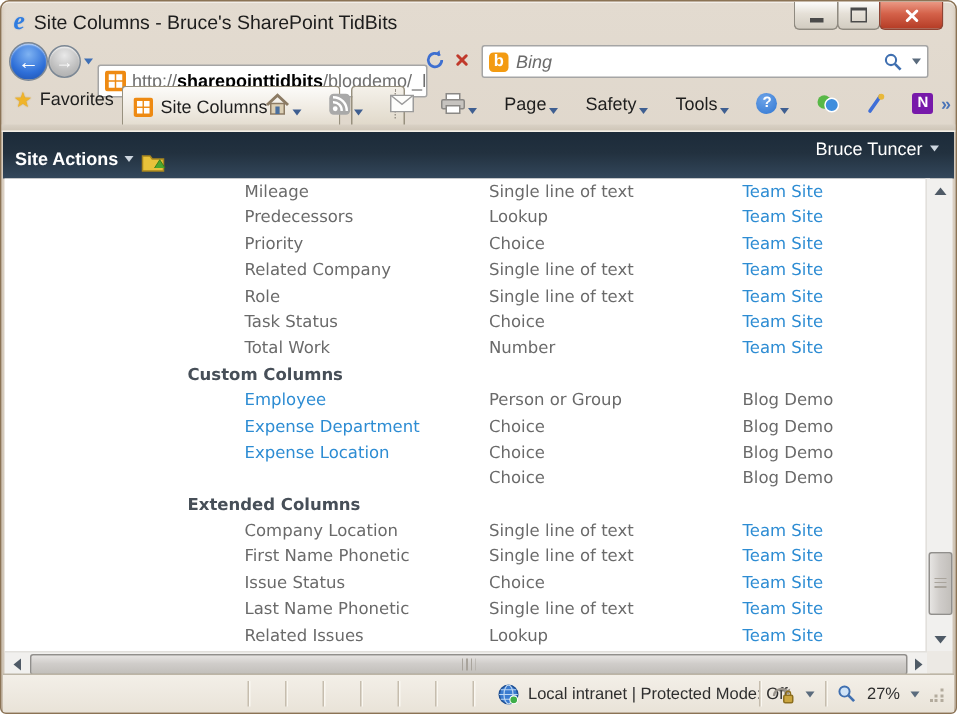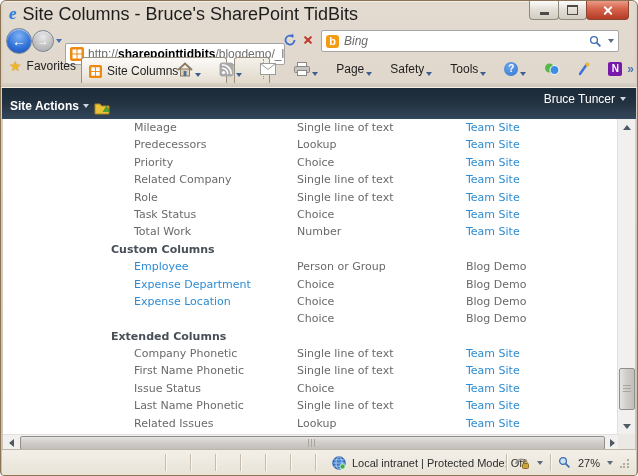--- a/index.html
+++ b/index.html
@@ -10,21 +10,21 @@
   }
   #window{
     position:absolute;inset:0;border:1px solid #8b7355;border-radius:6px 6px 4px 4px;
     background:linear-gradient(#e3dbd0,#d2c9bc);overflow:hidden;
     box-shadow:inset 0 1px 0 rgba(255,255,255,.55), inset 0 -2px 3px rgba(140,100,50,.25);
   }
   
   .titlebar{position:absolute;top:0;left:0;right:0;height:26px;display:flex;align-items:center;padding-left:8px;}
   .ie-logo{font-family:"Liberation Serif",serif;font-style:italic;font-weight:bold;font-size:17px;color:#2f7ce0;
     text-shadow:0 0 1px rgba(47,124,224,.4);margin-right:6px;line-height:16px;}
-  .title-text{color:#1d1d1d;font-size:18px;}
+  .title-text{color:#1d1d1d;font-size:13px;}
   .caption-buttons{position:absolute;top:0;right:8px;display:flex;}
   .cap-btn{height:18px;border:1px solid #8f8a80;border-top:none;border-radius:0 0 4px 4px;
     display:flex;align-items:center;justify-content:center;margin-left:-1px;
     background:linear-gradient(#fdfdfc,#e5e0d7 45%,#d2ccc1);}
   .cap-btn.min{width:28px;} .cap-btn.max{width:27px;}
   .cap-btn.close{width:41px;background:linear-gradient(#eb9a86,#d4624a 45%,#b53c26);border-color:#8e4434;}
   .glyph-min{width:9px;height:3px;background:#4a4a4a;margin-top:6px;}
   .glyph-max{width:9px;height:7px;border:1px solid #4a4a4a;border-top-width:2px;background:transparent;}
   .glyph-x{position:relative;width:11px;height:11px;}
   .glyph-x::before,.glyph-x::after{content:"";position:absolute;left:5px;top:0;width:2px;height:11px;background:#fff;border-radius:1px;}
@@ -74,26 +74,26 @@
   
   .spbar{position:absolute;top:87px;left:1px;right:1px;height:31px;
     background:linear-gradient(180deg,#1c2b3a 0%,#22313f 45%,#33475b 100%);}
   .site-actions{position:absolute;left:8px;bottom:6px;color:#fff;font-size:12px;display:flex;align-items:center;gap:4px;font-weight:bold;}
   .sp-dd{color:#cdd6df;}
   .nav-up{position:absolute;left:92px;bottom:4px;}
   .sp-user{position:absolute;right:10px;top:4px;color:#fff;font-size:12px;display:flex;align-items:center;gap:5px;}
   
   .content{position:absolute;top:118px;left:2px;width:617px;height:315px;background:#fff;overflow:hidden;
     font-family:"DejaVu Sans",sans-serif;font-size:11px;}
-  .trow{position:relative;height:17.4px;line-height:17.4px;white-space:nowrap;}
+  .trow{position:relative;height:17.4px;line-height:17.4px;white-space:nowrap;margin-left:29px;}
   .trow span{position:absolute;top:0;}
   .c-name{left:131px;color:#6a6a6a;}
   .c-type{left:294px;color:#6a6a6a;}
   .c-source{left:463px;color:#6a6a6a;}
-  .ghead{left:108px;color:#474f58;font-weight:bold;}
+  .ghead{left:93px;color:#474f58;font-weight:bold;}
   .link{color:#2d8cd3 !important;cursor:pointer;}
   
   .vscroll{position:absolute;top:118px;right:2px;width:17px;height:315px;background:#f1f0ee;border-left:1px solid #e2e0dc;}
   .hscroll{position:absolute;top:433px;left:2px;width:617px;height:15px;background:#f1f0ee;border-top:1px solid #e2e0dc;}
   .scroll-corner{position:absolute;top:433px;right:2px;width:17px;height:15px;background:#ece9e4;}
   .sc-btn{position:absolute;display:flex;align-items:center;justify-content:center;}
   .tri{width:0;height:0;}
   .tri.up{border-left:4px solid transparent;border-right:4px solid transparent;border-bottom:5px solid #4f5a66;}
   .tri.down{border-left:4px solid transparent;border-right:4px solid transparent;border-top:5px solid #4f5a66;}
   .tri.left{border-top:4px solid transparent;border-bottom:4px solid transparent;border-right:5px solid #4f5a66;}
@@ -346,21 +346,21 @@
           <span class="c-source">Blog Demo</span>
         </div>
         <div class="trow">
           <span class="c-type">Choice</span>
           <span class="c-source">Blog Demo</span>
         </div>
         <div class="trow">
           <span class="ghead">Extended Columns</span>
         </div>
         <div class="trow">
-          <span class="c-name">Company Phonetic</span>
+          <span class="c-name">Company Location</span>
           <span class="c-type">Single line of text</span>
           <span class="c-source link">Team Site</span>
         </div>
         <div class="trow">
           <span class="c-name">First Name Phonetic</span>
           <span class="c-type">Single line of text</span>
           <span class="c-source link">Team Site</span>
         </div>
         <div class="trow">
           <span class="c-name">Issue Status</span>

